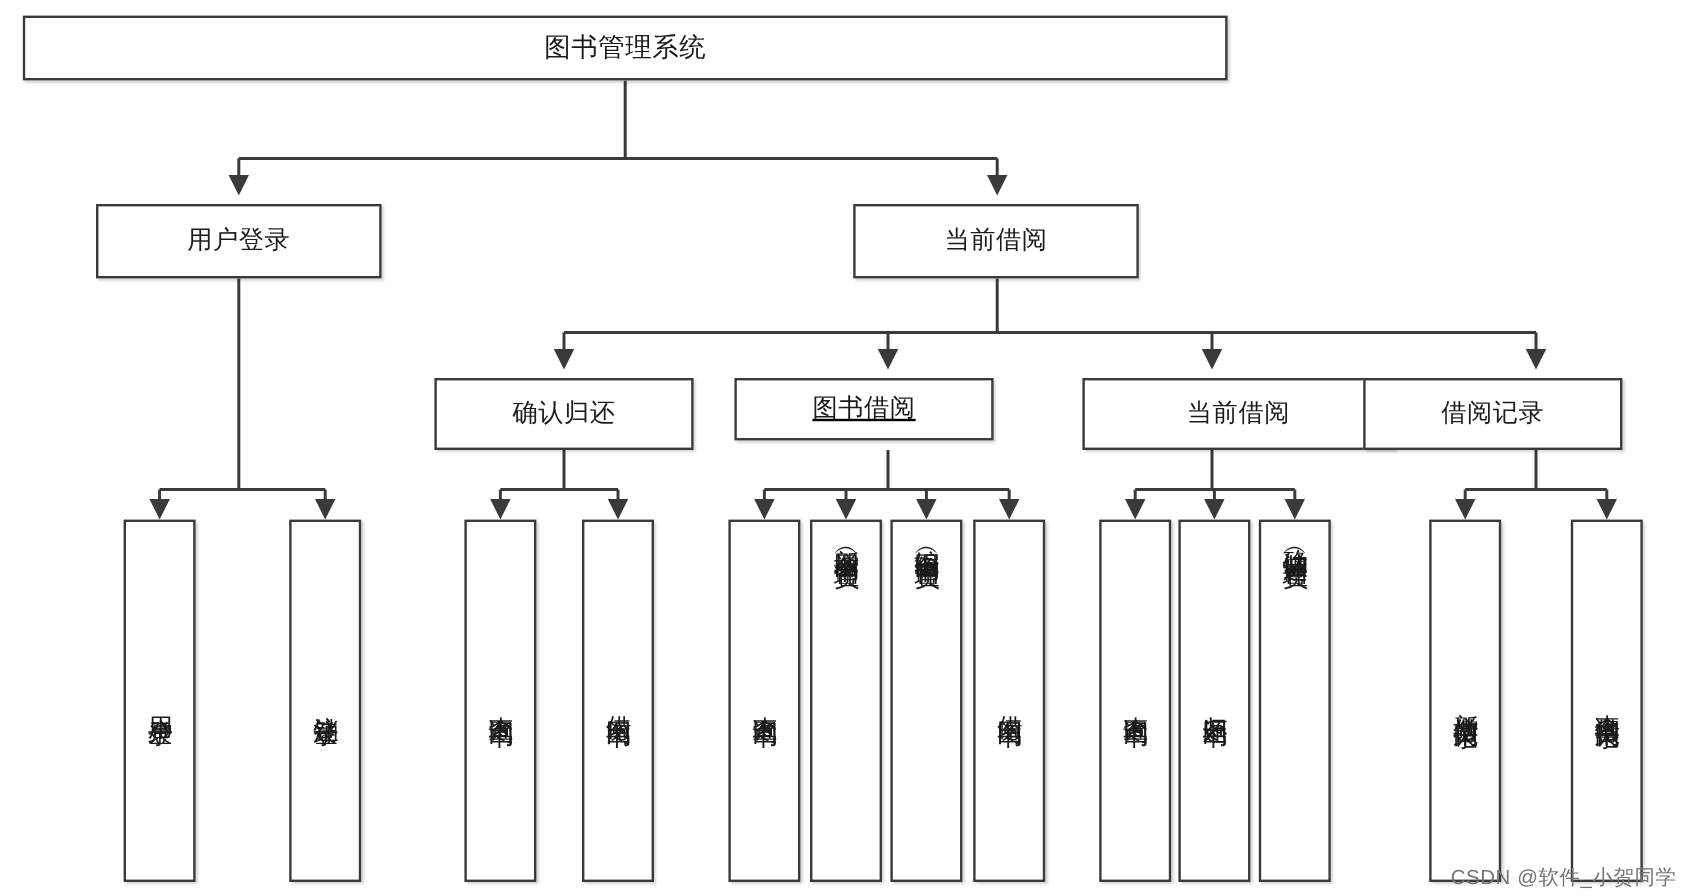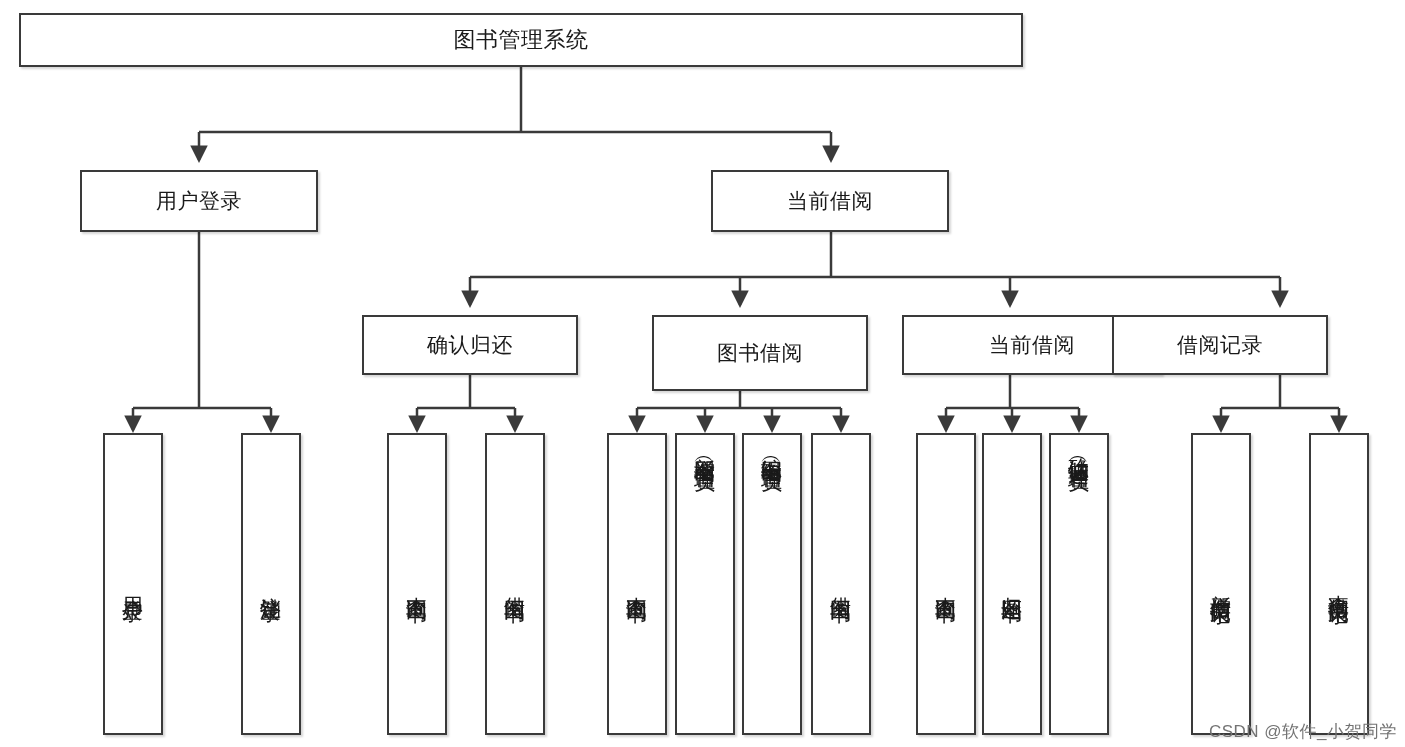--- a/index.html
+++ b/index.html
@@ -135,27 +135,27 @@
   <div class="node horiz" style="left:80px; top:170px; width:238px; height:62px;">
     <span class="lbl">用户登录</span>
   </div>
   <div class="node horiz" style="left:711px; top:170px; width:238px; height:62px;">
     <span class="lbl">当前借阅</span>
   </div>
 
   <div class="node horiz" style="left:362px; top:315px; width:216px; height:60px;">
     <span class="lbl">确认归还</span>
   </div>
-  <div class="node horiz" style="left:652px; top:315px; width:216px; height:76px;">
+  <div class="node horiz" style="left:612px; top:315px; width:216px; height:52px;text-decoration:underline;">
     <span class="lbl">图书借阅</span>
   </div>
   <div class="node horiz" style="left:902px; top:315px; width:260px; height:60px;">
     <span class="lbl">当前借阅</span>
   </div>
-  <div class="node horiz" style="left:1112px; top:315px; width:216px; height:60px;">
+  <div class="node horiz" style="left:1136px; top:315px; width:216px; height:60px;">
     <span class="lbl">借阅记录</span>
   </div>
 
   <div class="node vert centered" style="left:103px; top:433px; width:60px; height:302px;">
     <span class="lbl">用户登录</span>
   </div>
   <div class="node vert centered" style="left:241px; top:433px; width:60px; height:302px;">
     <span class="lbl">注销登录</span>
   </div>
 

